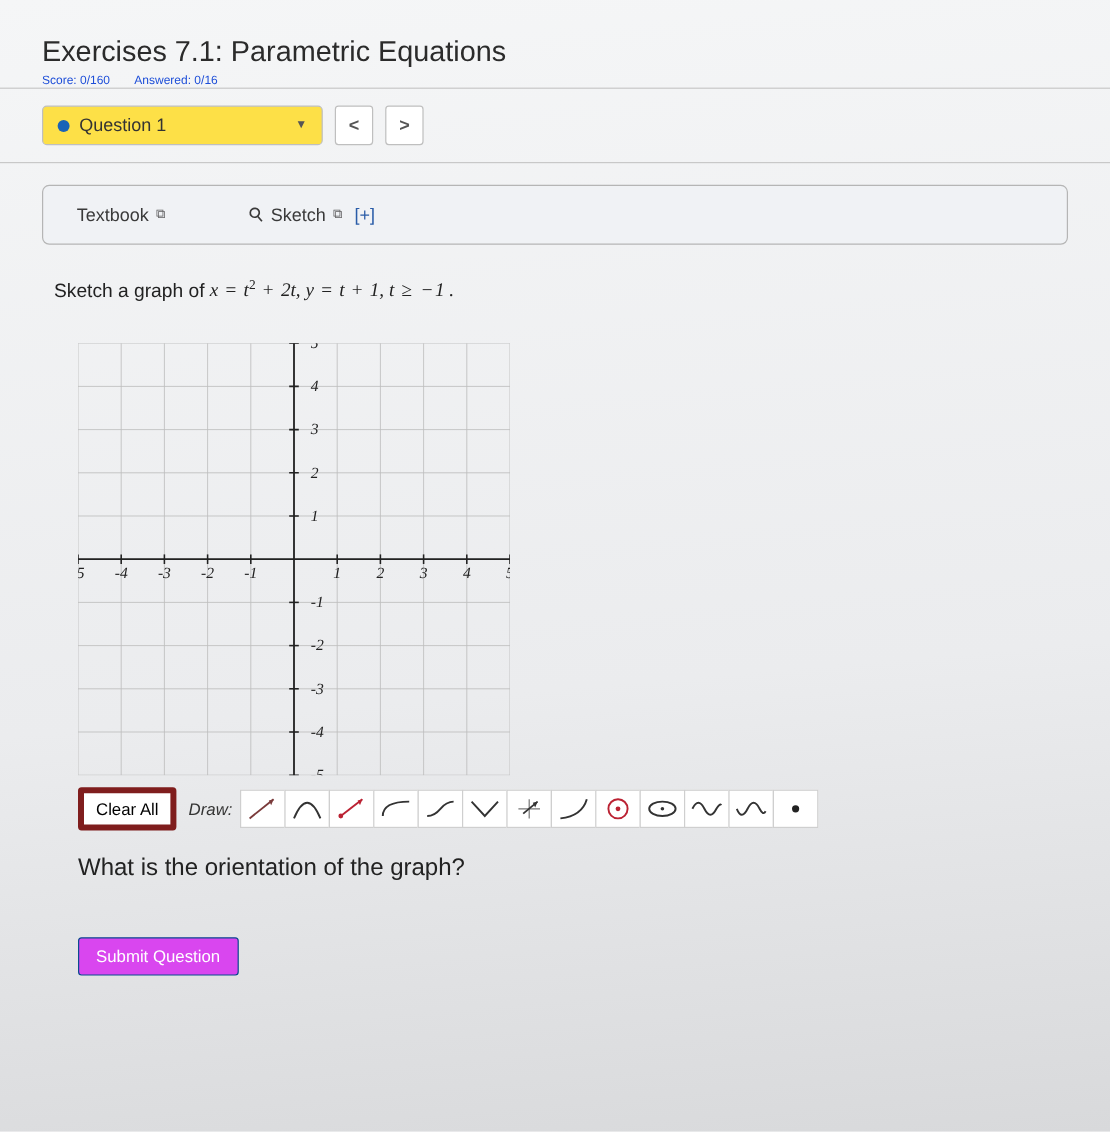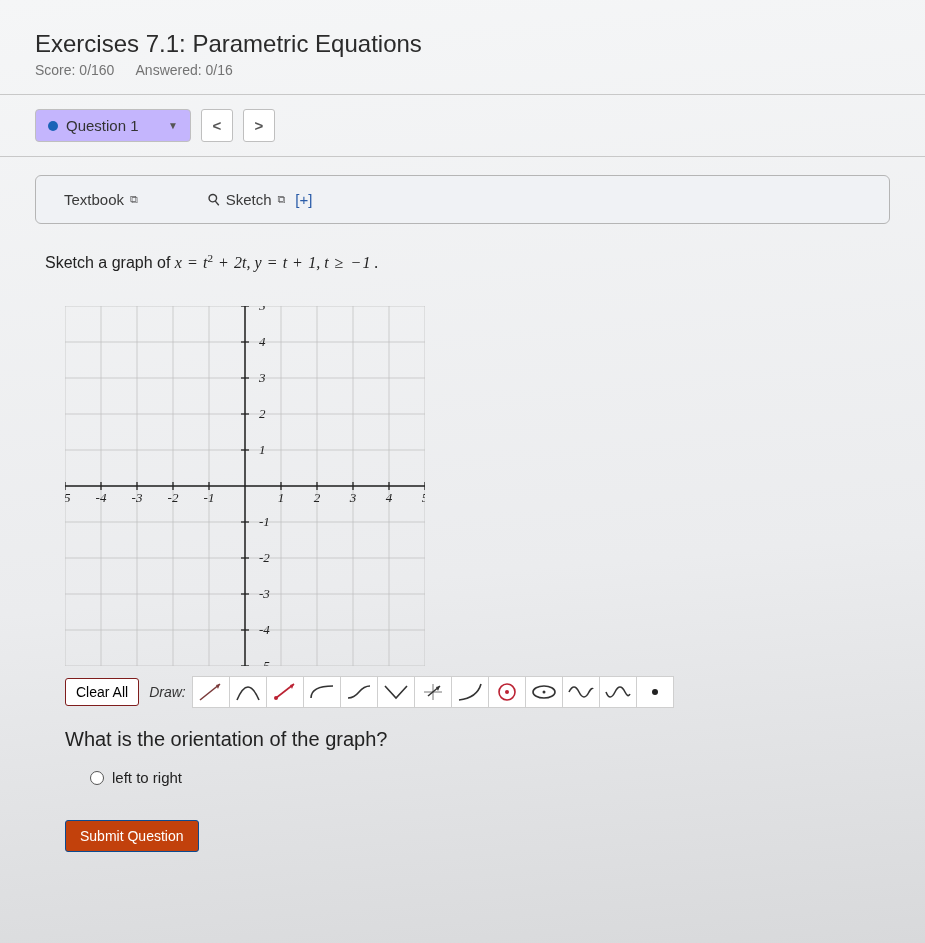--- a/index.html
+++ b/index.html
@@ -5,29 +5,29 @@
   * { box-sizing: border-box; margin: 0; padding: 0; }
   body {
     font-family: "Segoe UI", Tahoma, Geneva, Verdana, sans-serif;
     background: linear-gradient(175deg, #f5f6f7 0%, #ebecee 60%, #d8d9db 100%);
     padding: 30px 35px;
     color: #333;
     width: 925px;
     min-height: 943px;
   }
   .title { font-size: 24px; font-weight: 400; color: #2b2b2b; margin-bottom: 4px; }
-  .score-line { font-size: 14px; color: #737373; margin-bottom: 16px; }
+  .score-line { font-size: 10px; color: #1d4ed8; margin-bottom: 0; }
   .score-line span { margin-right: 18px; }
   .divider { border: none; border-top: 1px solid #c8c8c8; margin: 0 -35px 14px -35px; }
 
   .nav-row { display: flex; gap: 10px; align-items: center; margin-bottom: 14px; }
   .q-select {
     display: flex; align-items: center; justify-content: space-between;
-    background: #c4b5fd; border: 1px solid #bfbfbf; border-radius: 4px;
-    padding: 7px 12px; width: 156px; font-size: 15px; cursor: pointer;
+    background: #fde047; border: 1px solid #bfbfbf; border-radius: 4px;
+    padding: 7px 12px; width: 234px; font-size: 15px; cursor: pointer;
   }
   .q-select .dot { width: 10px; height: 10px; border-radius: 50%; background: #1a63b7; margin-right: 8px; }
   .q-select .lbl { flex: 1; color: #333; }
   .q-select .caret { font-size: 10px; color: #555; }
   .nav-btn {
     background: #fff; border: 1px solid #bfbfbf; border-radius: 3px;
     width: 32px; height: 33px; font-size: 15px; font-weight: 600;
     color: #555; cursor: pointer; display:flex; align-items:center; justify-content:center;
   }
 
@@ -44,40 +44,40 @@
   .prompt { font-size: 16px; color: #222; margin: 0 0 34px 10px; }
   .math { font-family: "Cambria Math", "Times New Roman", serif; font-style: italic; }
   .math .sup { font-size: .7em; vertical-align: super; font-style: normal;}
   .math .op { font-style: normal; padding: 0 2px;}
 
   .chart-wrap { margin-left: 30px; }
   svg.grid { display: block; }
 
   .tool-row { display: flex; align-items: center; margin: 10px 0 20px 30px; flex-wrap: nowrap; }
   .clear-btn {
-    background: #fff; border: 1px solid #7f1d1d; border-radius: 3px;
+    background: #fff; border: 5px solid #7f1d1d; border-radius: 3px;
     padding: 5px 10px; font-size: 14px; cursor: pointer;
   }
   .draw-label { font-size: 14px; color: #333; margin: 0 6px 0 10px; font-style: italic; }
   .tool {
     width: 38px; height: 32px; border: 1px solid #cfcfcf; background: #fff;
     display: flex; align-items: center; justify-content: center; cursor: pointer;
     margin-left: -1px;
   }
   .tool:first-of-type { margin-left: 0; }
 
   .orient-q { font-size: 20px; color: #222; margin: 18px 0 18px 30px; }
   .options { margin-left: 55px; }
   .option { display: flex; align-items: center; gap: 8px; font-size: 15px; color: #222; margin-bottom: 6px; cursor: pointer; }
   .radio {
     width: 14px; height: 14px; border: 1.5px solid #555; border-radius: 50%; background: #fff;
   }
 
   .submit-btn {
-    background: #c2410c; color: #fff; border: 1px solid #0b4a90;
+    background: #d946ef; color: #fff; border: 1px solid #0b4a90;
     border-radius: 3px; padding: 7px 14px; font-size: 14px;
     margin: 28px 0 0 30px; cursor: pointer;
   }
 </style>
 </head>
 <body>
 
 
 
 <h1 class="title">Exercises 7.1: Parametric Equations</h1>
@@ -262,22 +262,18 @@
   <div class="tool">
     <svg width="30" height="24">
         <circle cx="15" cy="12" r="3" fill="#222"></circle>
       </svg>
   </div>
 </div>
 
 <p class="orient-q">What is the orientation of the graph?</p>
 
 <div class="options">
-  <div class="option">
-    <span class="radio"></span>
-    <span>left to right</span>
-  </div>
 </div>
 
 <button class="submit-btn">Submit Question</button>
 
 
 
 
 </body></html>

